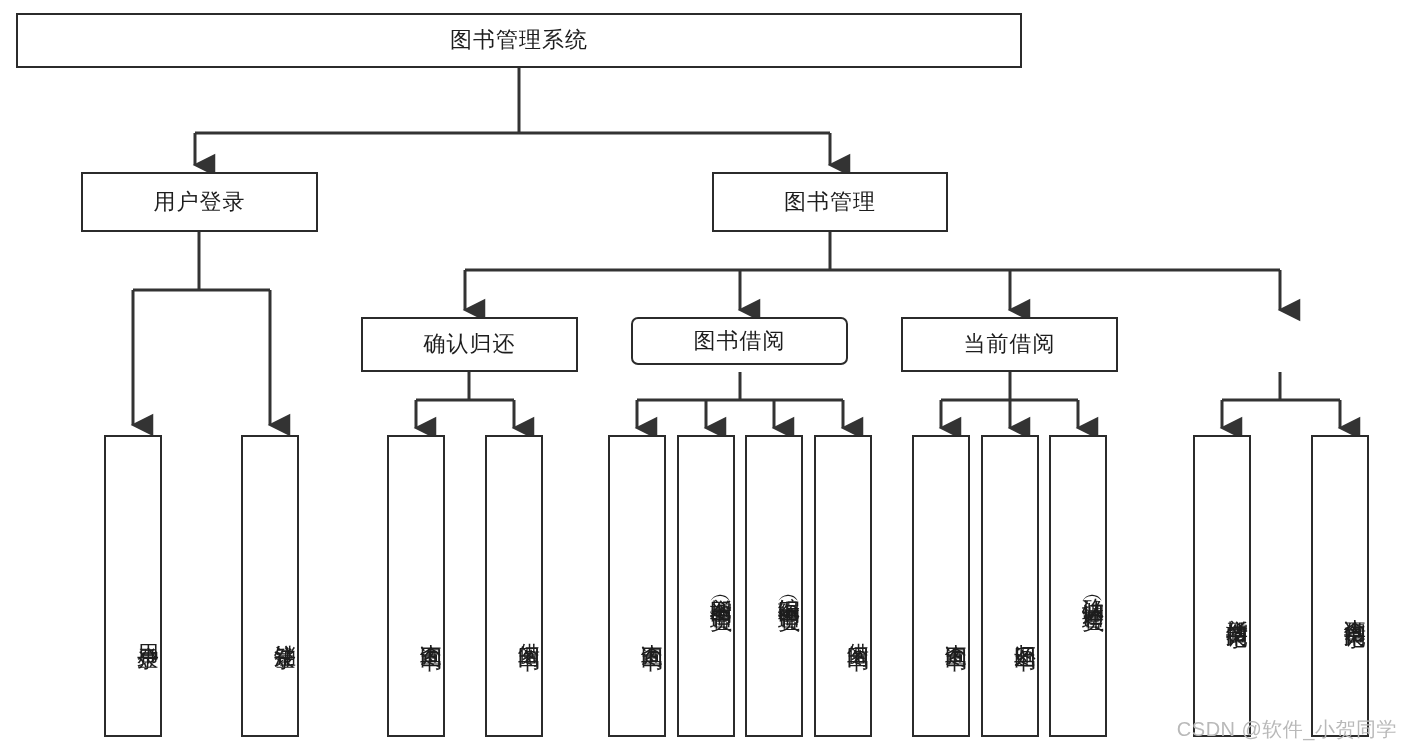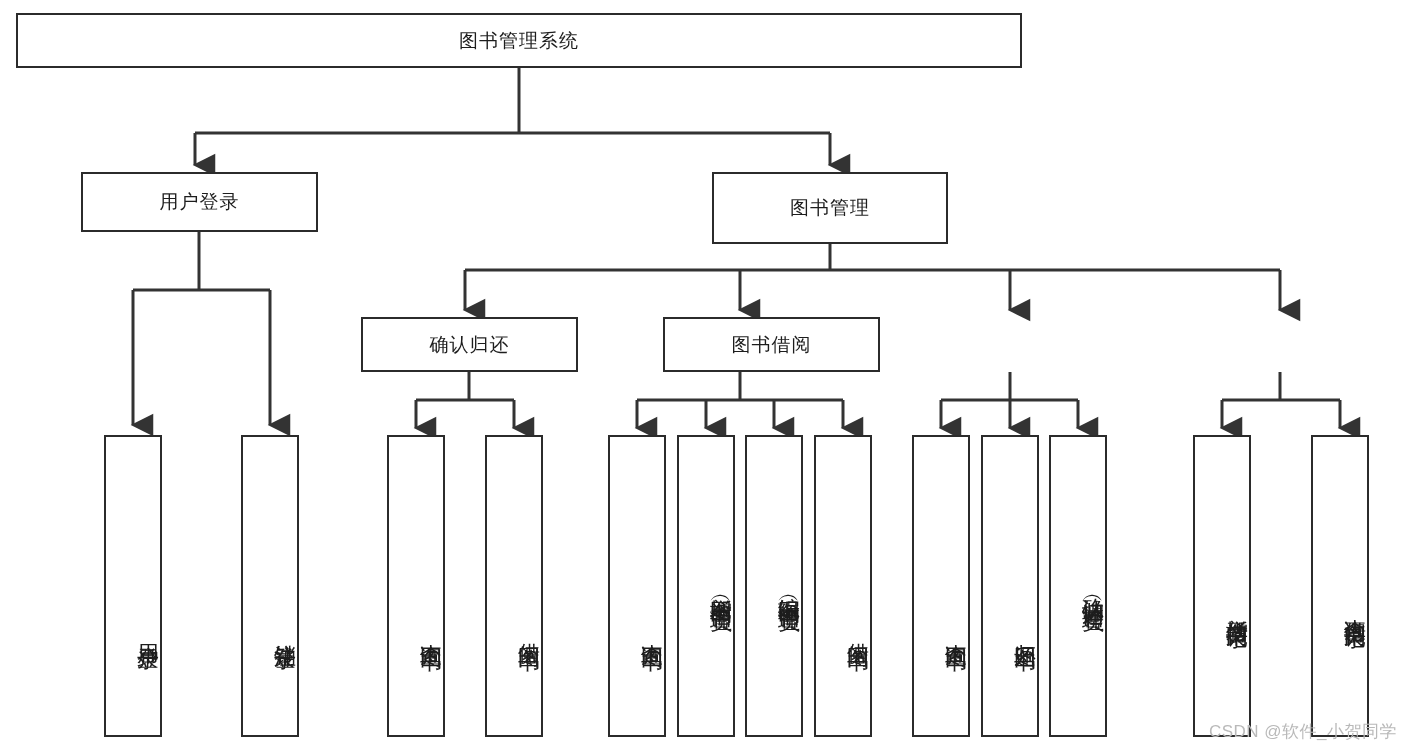--- a/index.html
+++ b/index.html
@@ -31,42 +31,42 @@
     background: #ffffff;
     color: #1d1d1d;
     display: flex;
     align-items: center;
     justify-content: center;
     text-align: center;
     line-height: 1.12;
     z-index: 2;
   }
   .node.h {
-    font-size: 19px;
+    font-size: 22px;
     letter-spacing: 1px;
   }
   .node.v {
     font-size: 22px;
     writing-mode: vertical-rl;
     text-orientation: upright;
     letter-spacing: 2px;
     align-items: flex-start;
     justify-content: center;
     padding-top: 6px;
   }
   .node.v .vtext {
     writing-mode: vertical-rl;
     text-orientation: upright;
     display: block;
   }
   #watermark {
     position: absolute;
     right: 8px;
     bottom: 4px;
-    font-size: 17px;
+    font-size: 20px;
     color: #b9b9b9;
     letter-spacing: 0.5px;
     z-index: 5;
     white-space: nowrap;
   }
 </style>
 </head>
 <body>
 
 <div id="diagram-root">
@@ -121,29 +121,32 @@
     </g>
   </svg>
 
   <div class="node h" style="left:16px; top:13px; width:1006px; height:55px;">
     <span>图书管理系统</span>
   </div>
 
   <div class="node h" style="left:81px; top:172px; width:237px; height:60px;">
     <span>用户登录</span>
   </div>
-  <div class="node h" style="left:712px; top:172px; width:236px; height:72px;">
+  <div class="node h" style="left:712px; top:172px; width:236px; height:60px;">
     <span>图书管理</span>
   </div>
 
   <div class="node h" style="left:361px; top:317px; width:217px; height:55px;">
     <span>确认归还</span>
   </div>
-  <div class="node h" style="left:663px; top:317px; width:217px; height:55px;">
+  <div class="node h" style="left:631px; top:317px; width:217px; height:48px;border-radius:7px;">
     <span>图书借阅</span>
+  </div>
+  <div class="node h" style="left:901px; top:317px; width:217px; height:55px;">
+    <span>当前借阅</span>
   </div>
 
   <div class="node v" style="left:104px; top:435px; width:58px; height:302px; padding-top:88px;">
     <span class="vtext">用户登录</span>
   </div>
   <div class="node v" style="left:241px; top:435px; width:58px; height:302px; padding-top:88px;">
     <span class="vtext">注销登录</span>
   </div>
 
   <div class="node v" style="left:387px; top:435px; width:58px; height:302px; padding-top:88px;">

